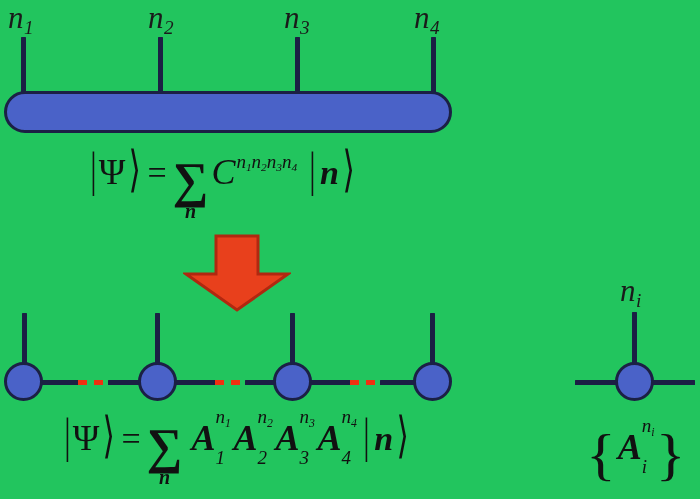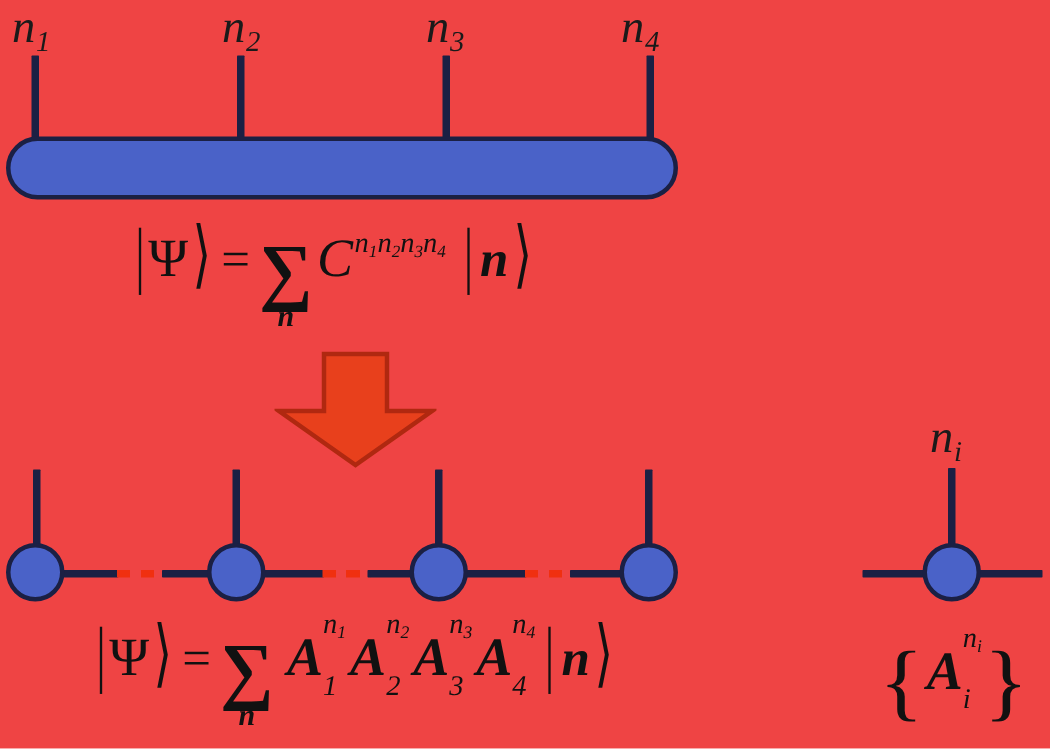--- a/index.html
+++ b/index.html
@@ -10,21 +10,21 @@
   body {
     width: 700px;
     height: 499px;
     font-family: "Liberation Serif", serif;
     overflow: hidden;
   }
   #figure {
     position: relative;
     width: 700px;
     height: 499px;
-    background: #ef4444;
+    background: #22c55e;
   }
   .abs { position: absolute; }
 
   
   .idx-label {
     font-family: "Liberation Serif", serif;
     font-style: italic;
     font-size: 31px;
     color: #1a1a1a;
     line-height: 1;

